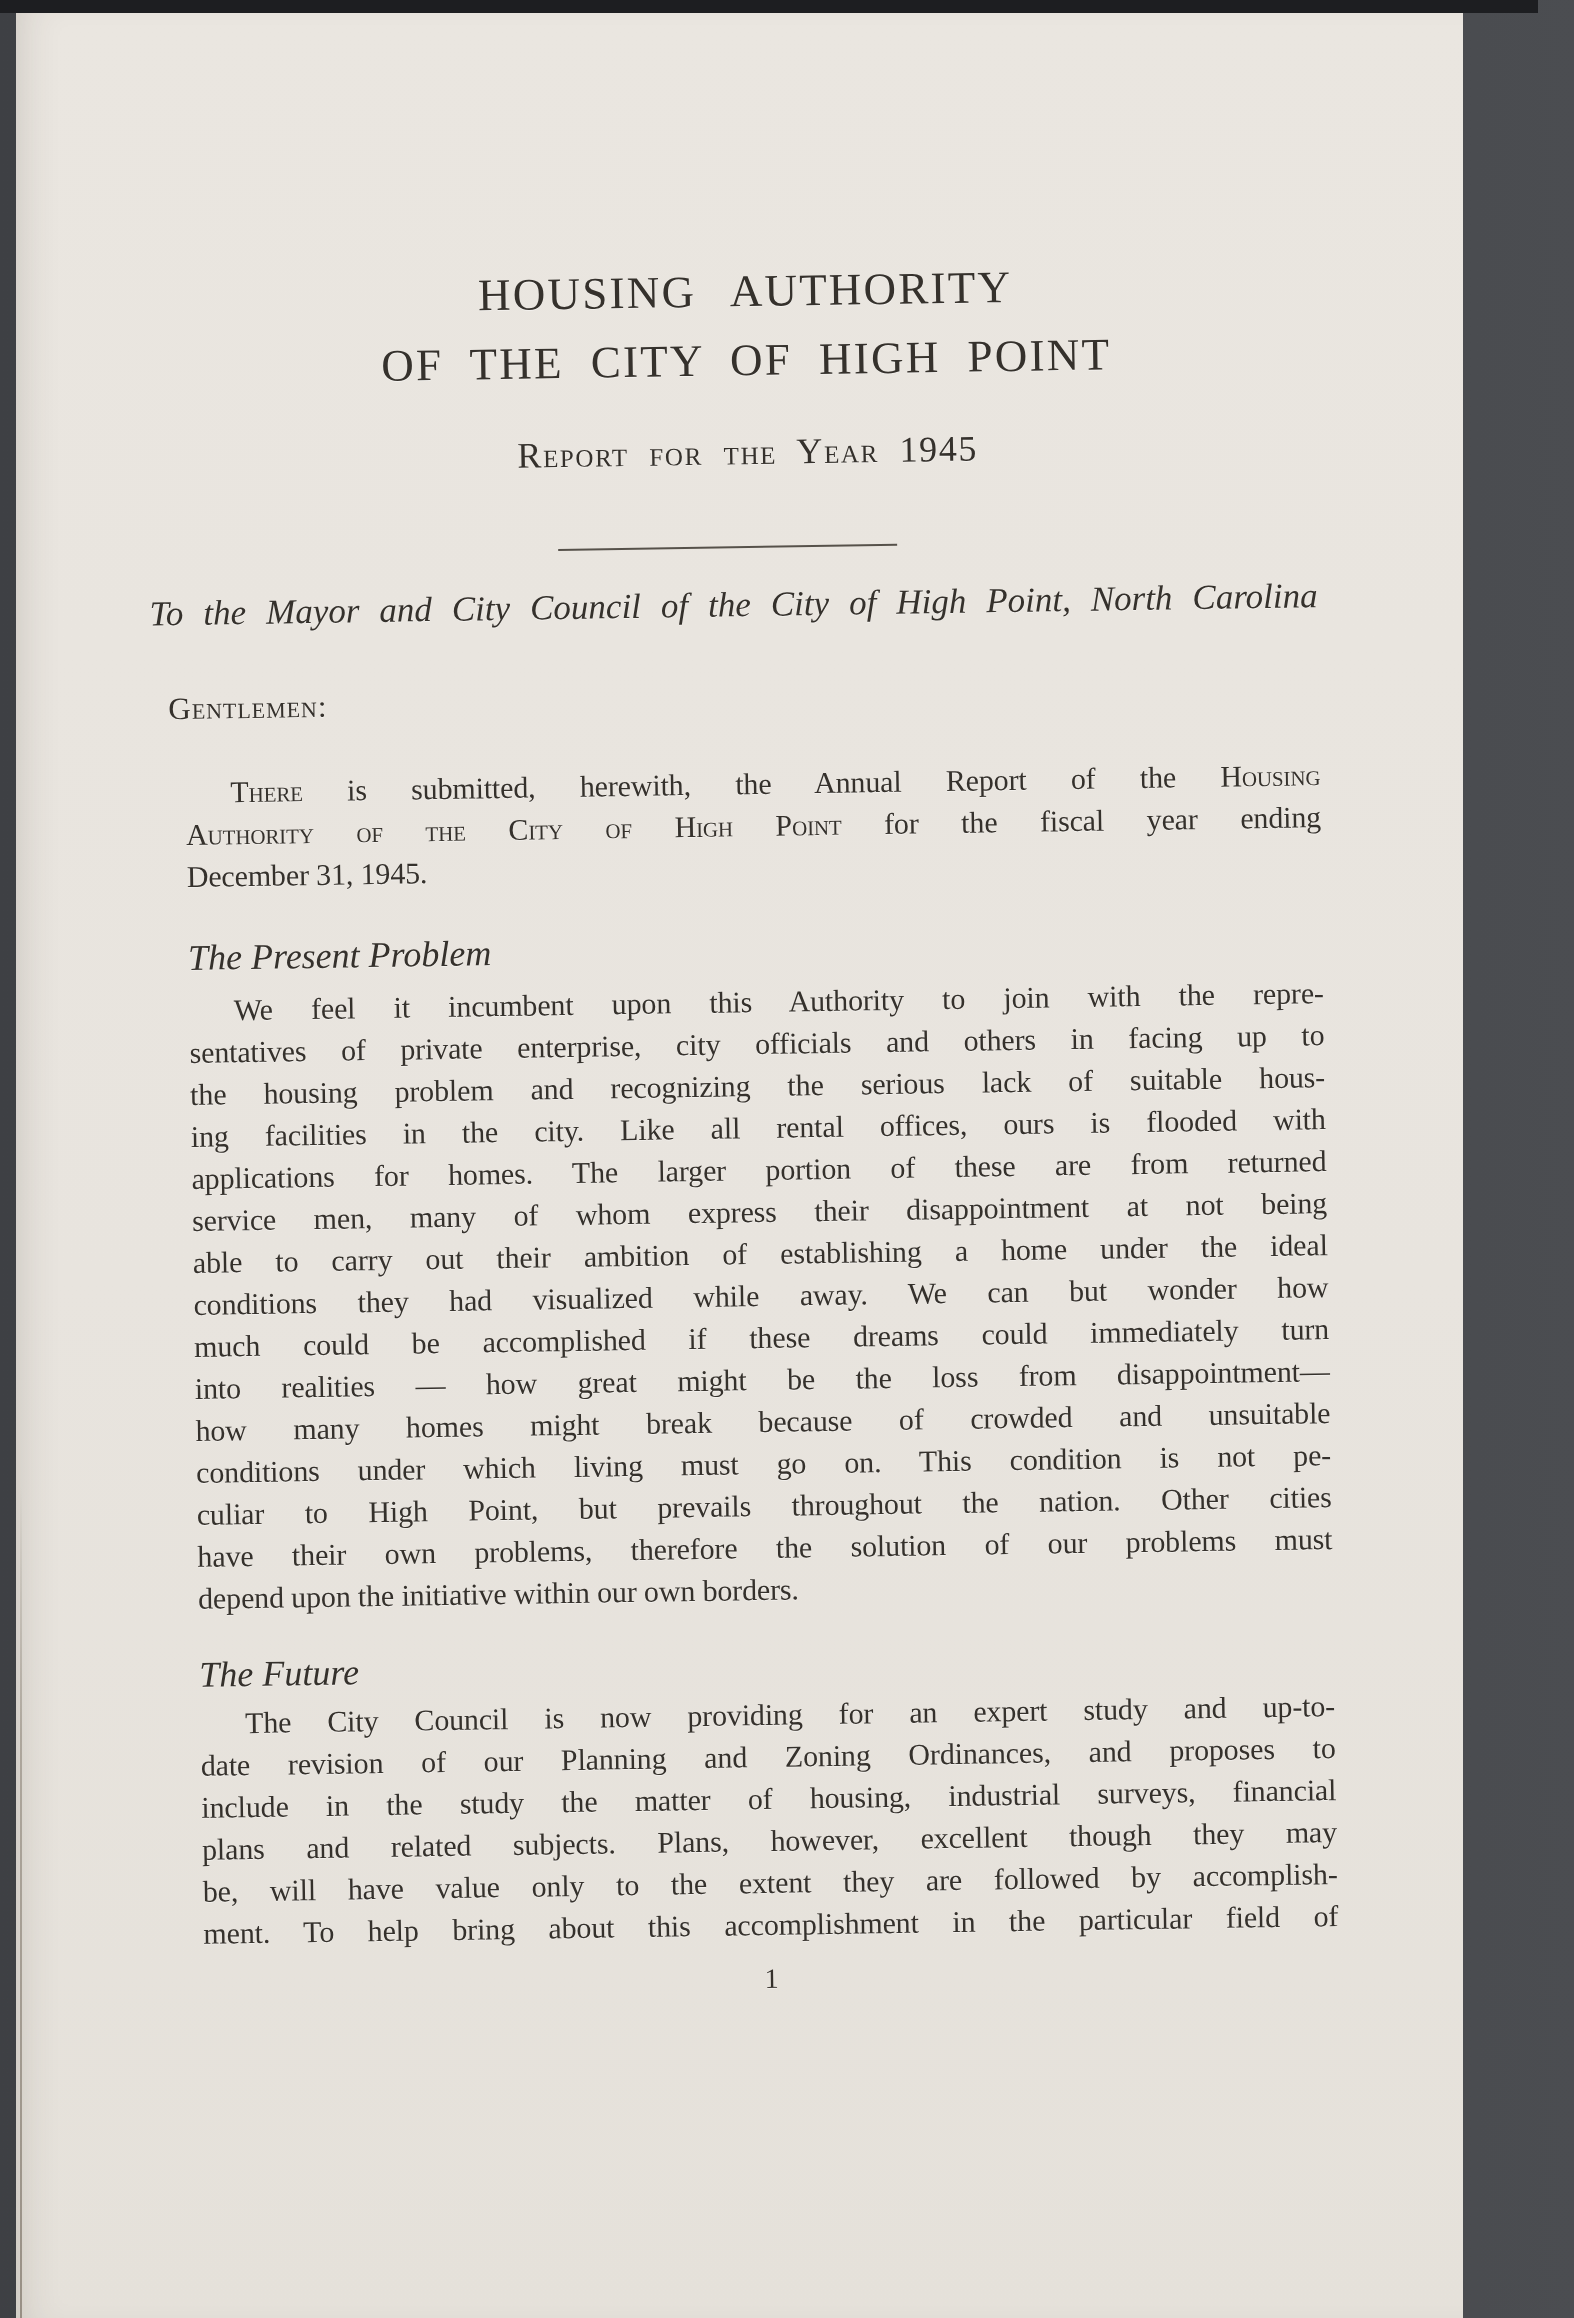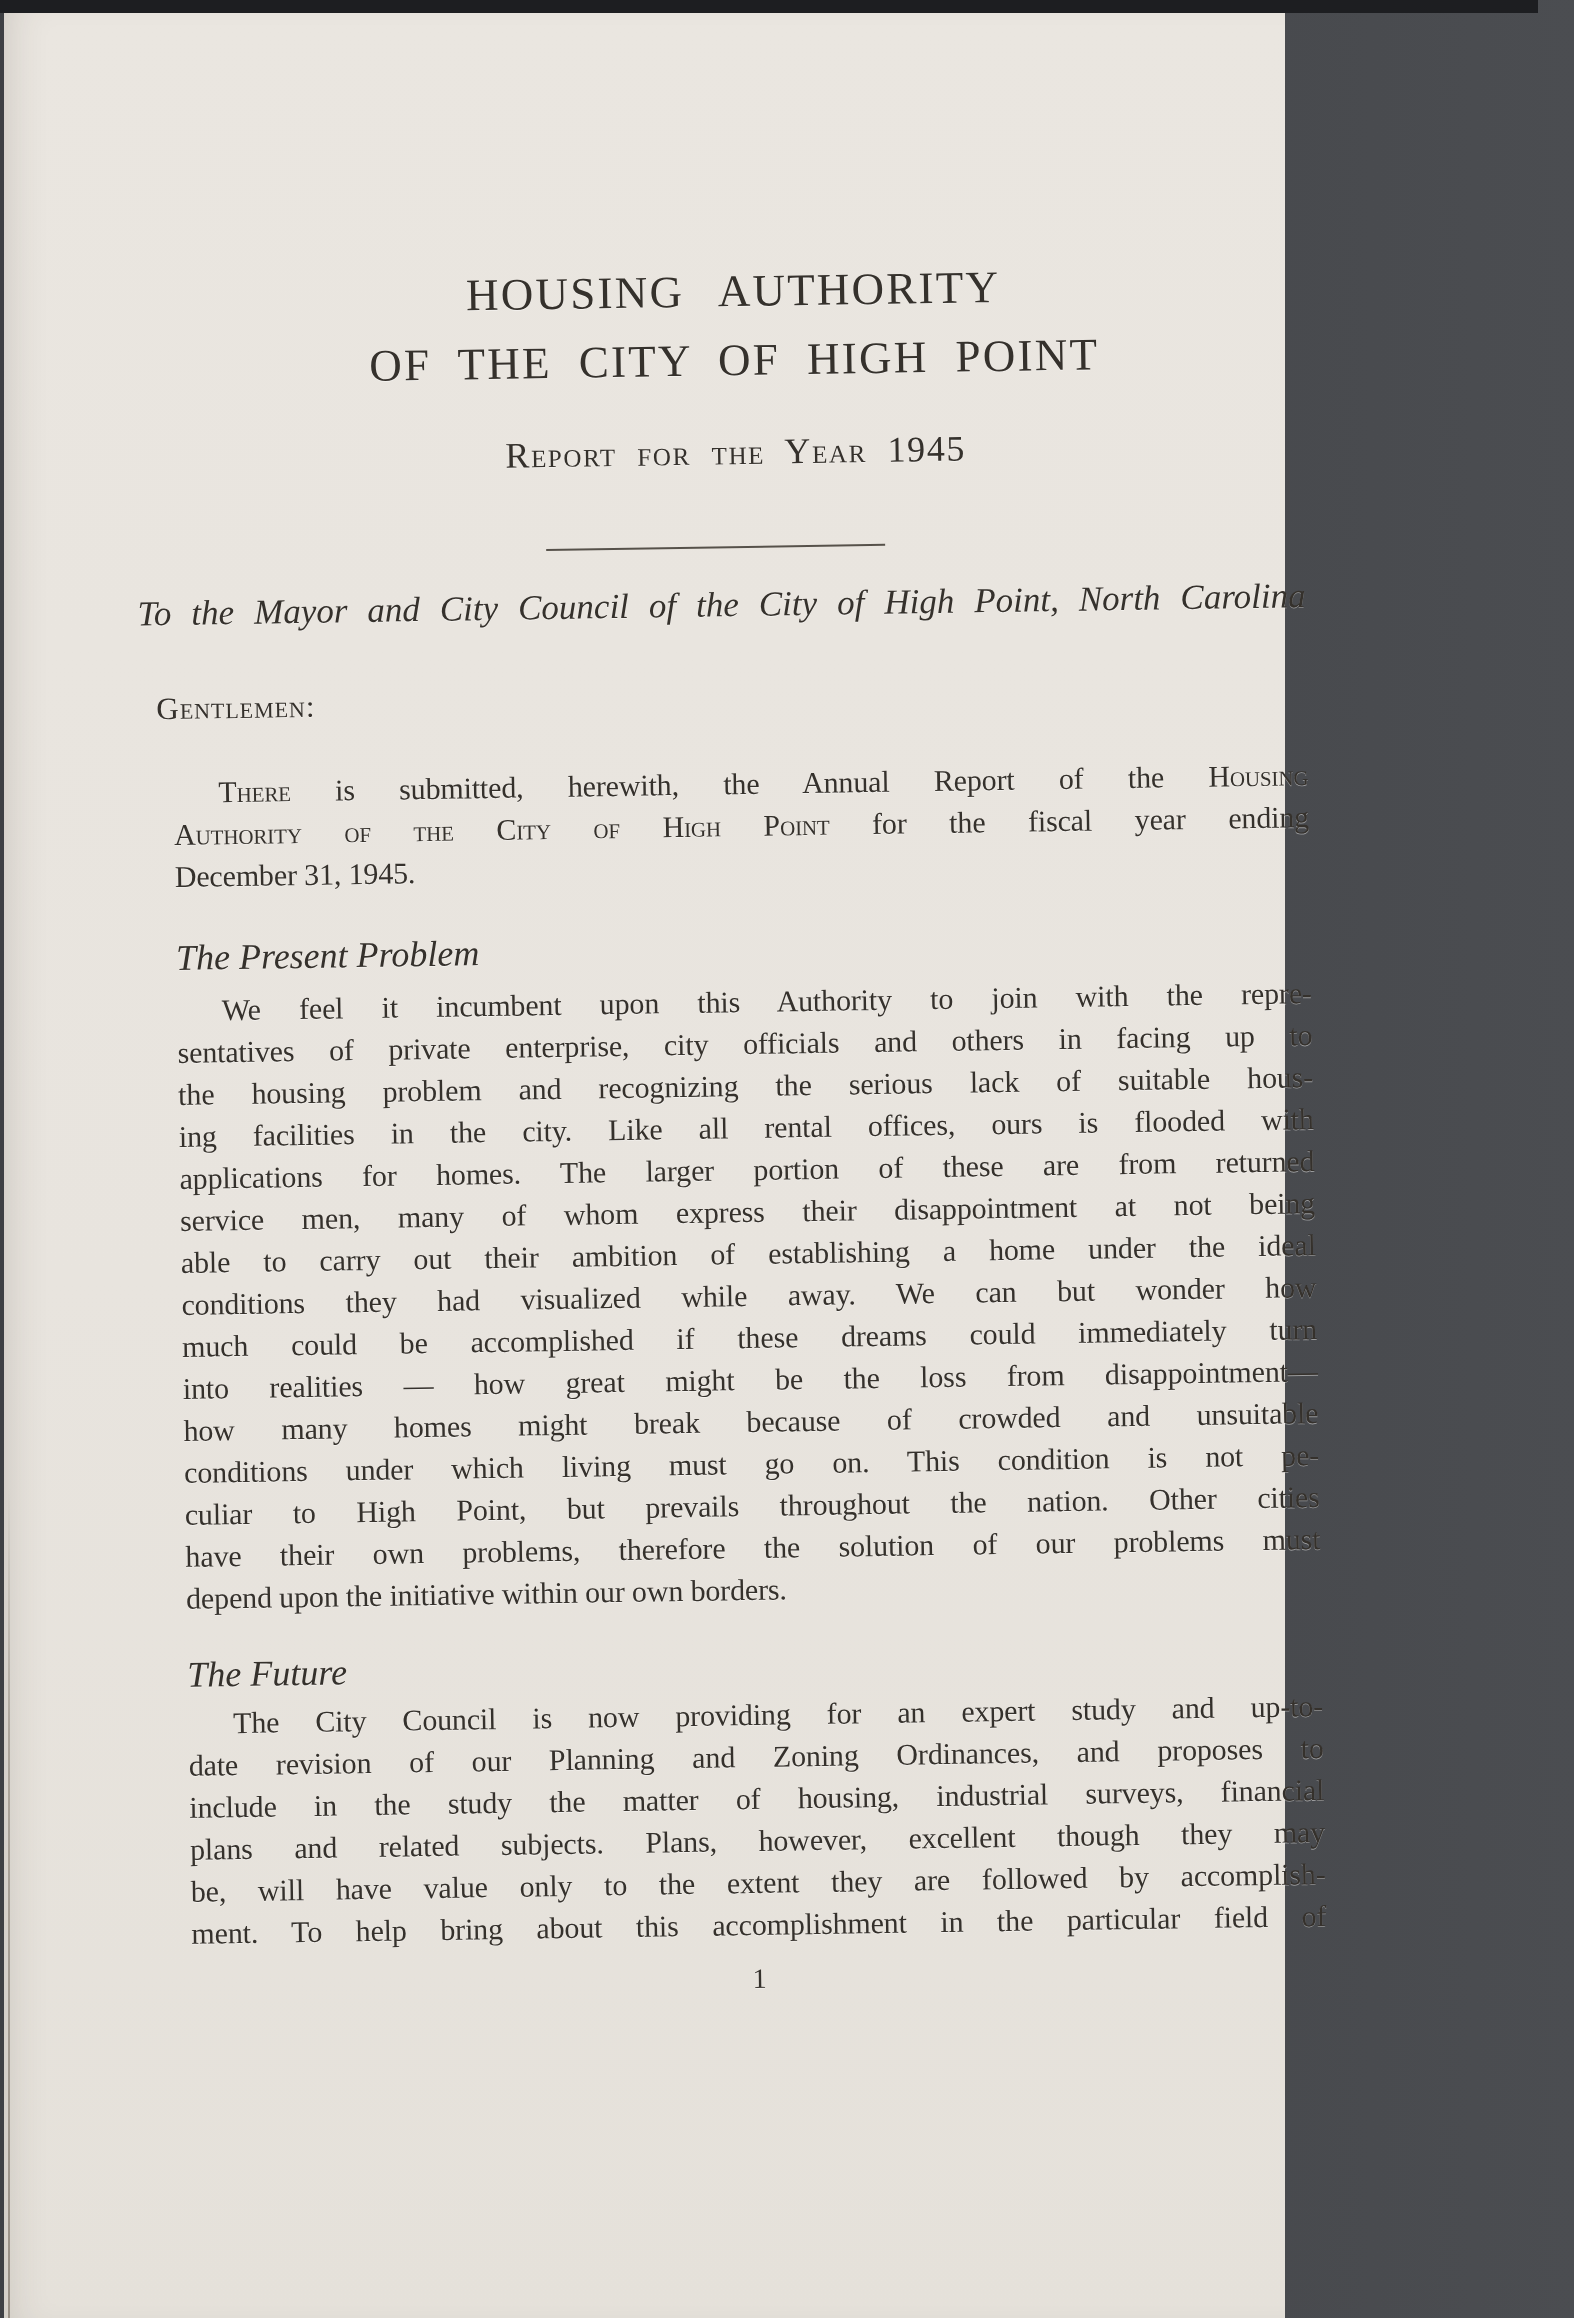--- a/index.html
+++ b/index.html
@@ -10,21 +10,21 @@
   }
   .stage{
     position:absolute;left:0;top:0;width:1575px;height:2319px;
     background:linear-gradient(90deg,#3e4044 0%,#44464a 55%,#4b4d51 100%);
   }
   .top-band{
     position:absolute;left:0;top:0;width:1538px;height:13px;
     background:#1d1e21;
   }
   .paper{
-    position:absolute;left:4px;top:13px;width:1281px;height:2305px;
+    position:absolute;left:16px;top:13px;width:1447px;height:2305px;
     background:linear-gradient(180deg,#eae6e0 0%,#e8e4de 55%,#e5e1da 100%);
     clip-path:polygon(0 0,1531px 0,1541px 100%,0 100%);
     box-shadow:inset 30px 0 44px -30px rgba(60,50,40,.20);
   }
   .page-edge-line{
     position:absolute;left:4.4px;top:1474px;bottom:0;width:1.9px;
     background:linear-gradient(180deg,rgba(130,120,108,0) 0%,rgba(130,120,108,.5) 30%,rgba(118,108,96,.65) 100%);
   }
   .tilt{
     position:absolute;left:0;top:0;width:1575px;height:2305px;

